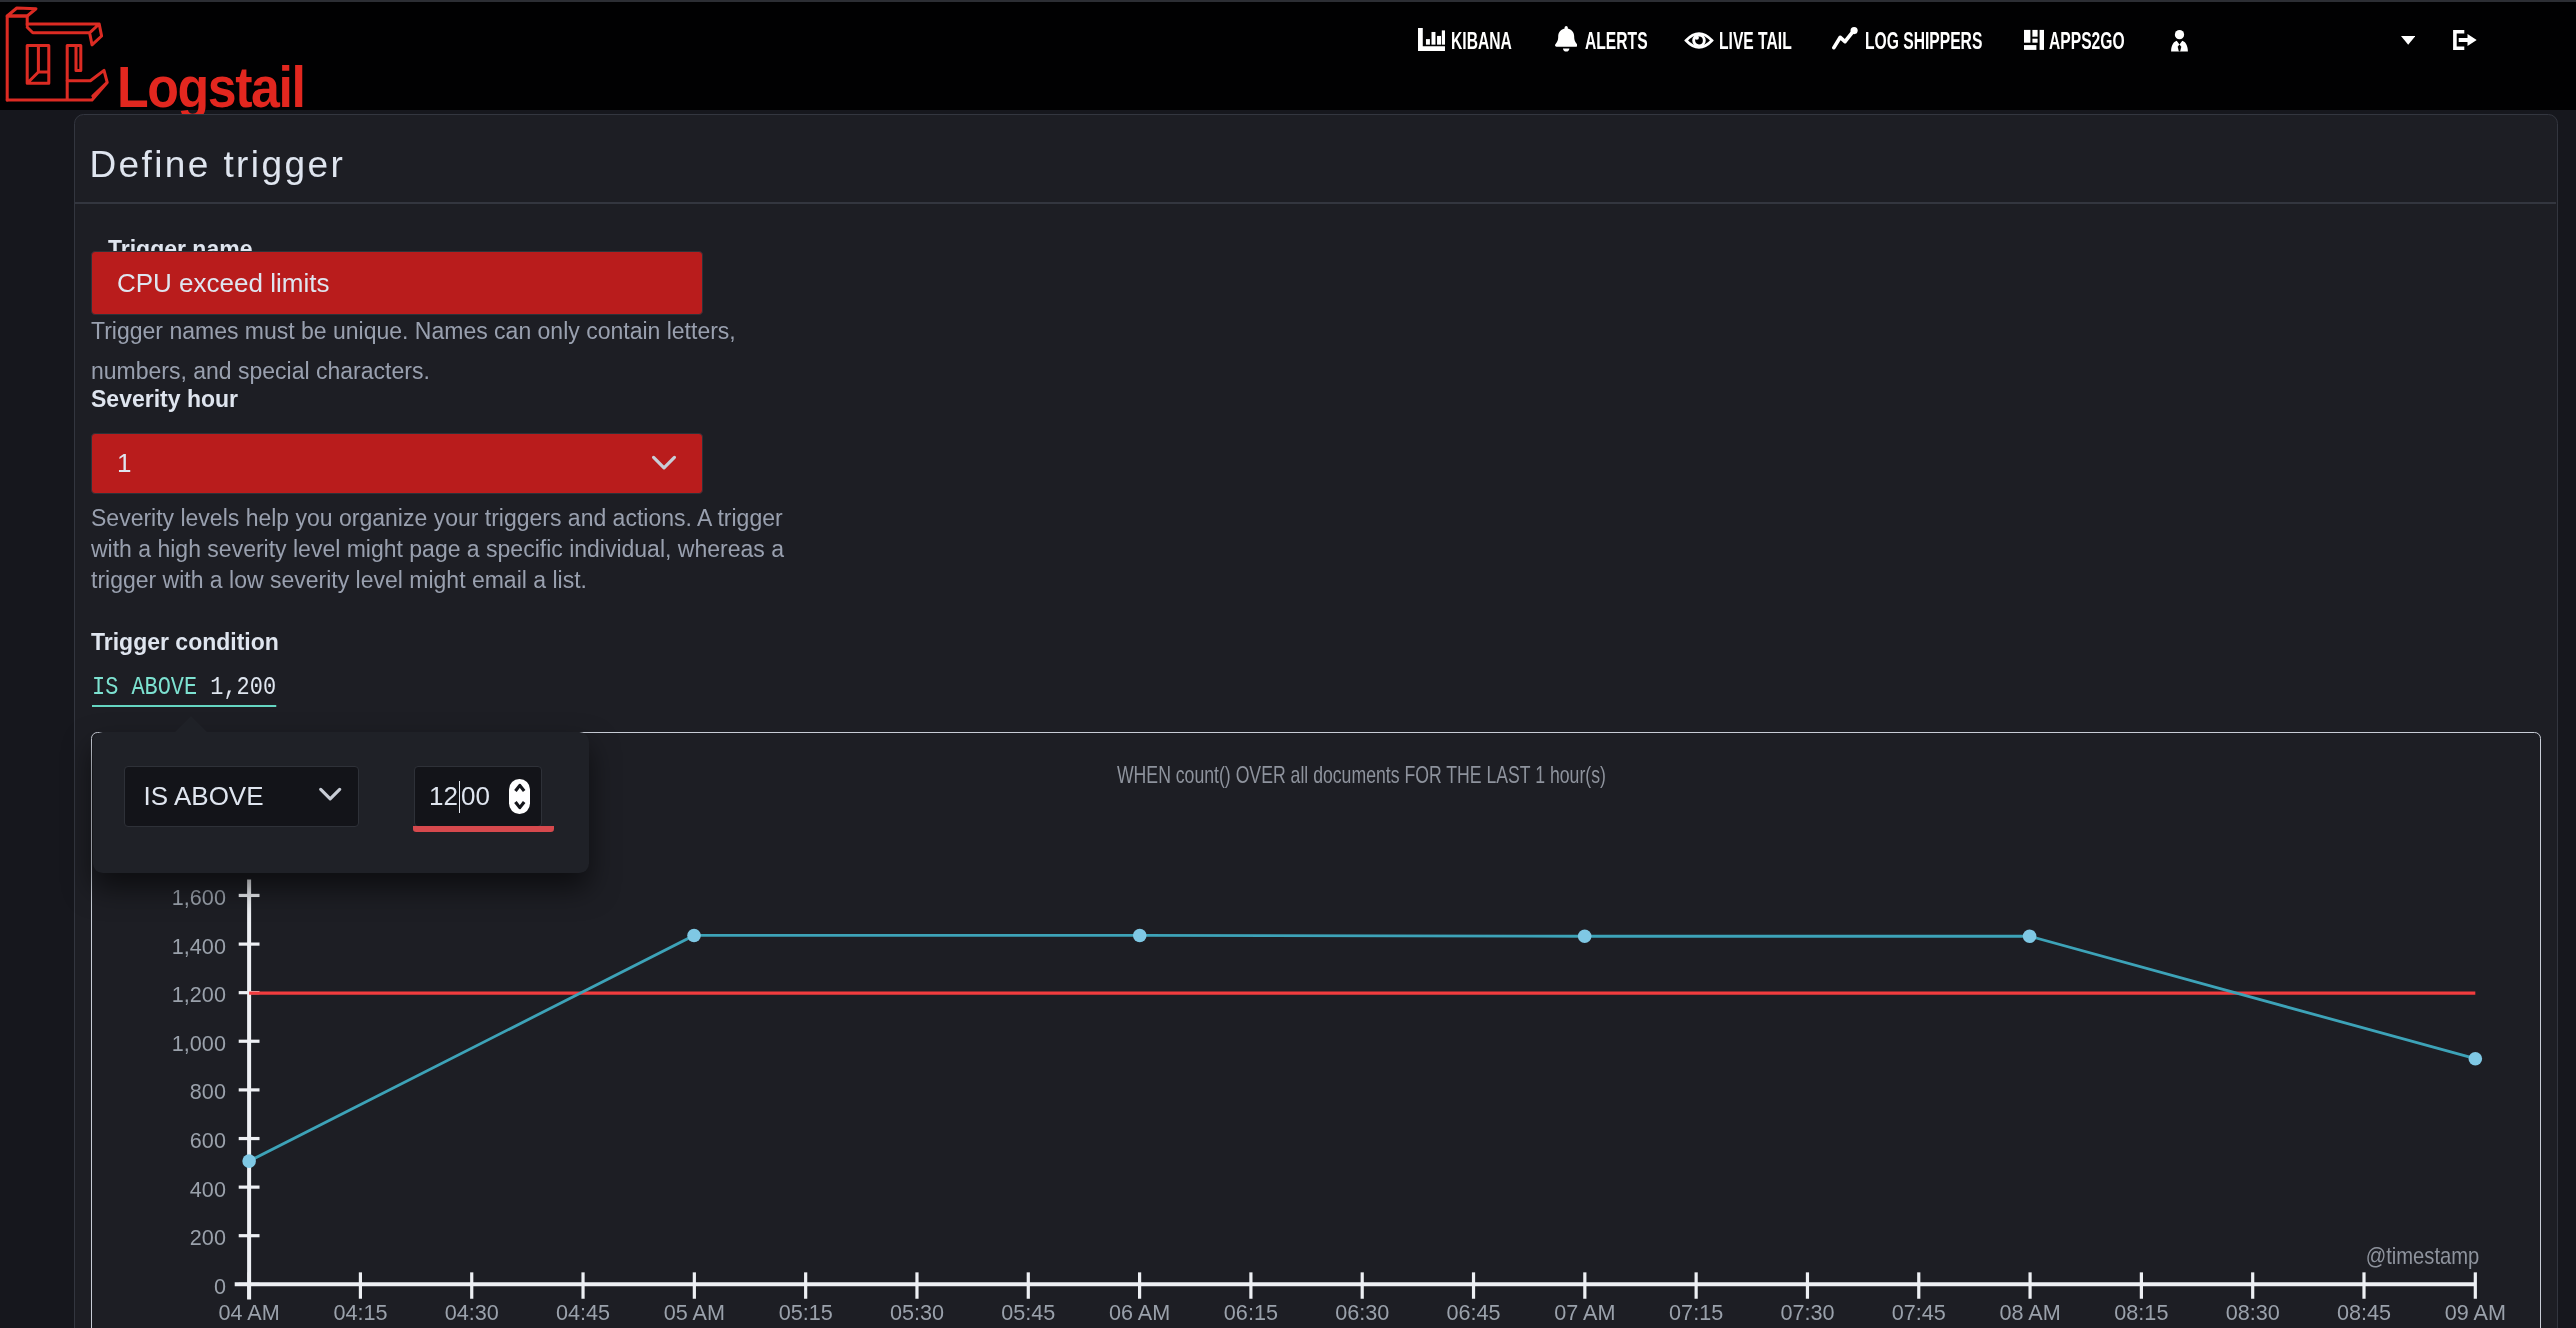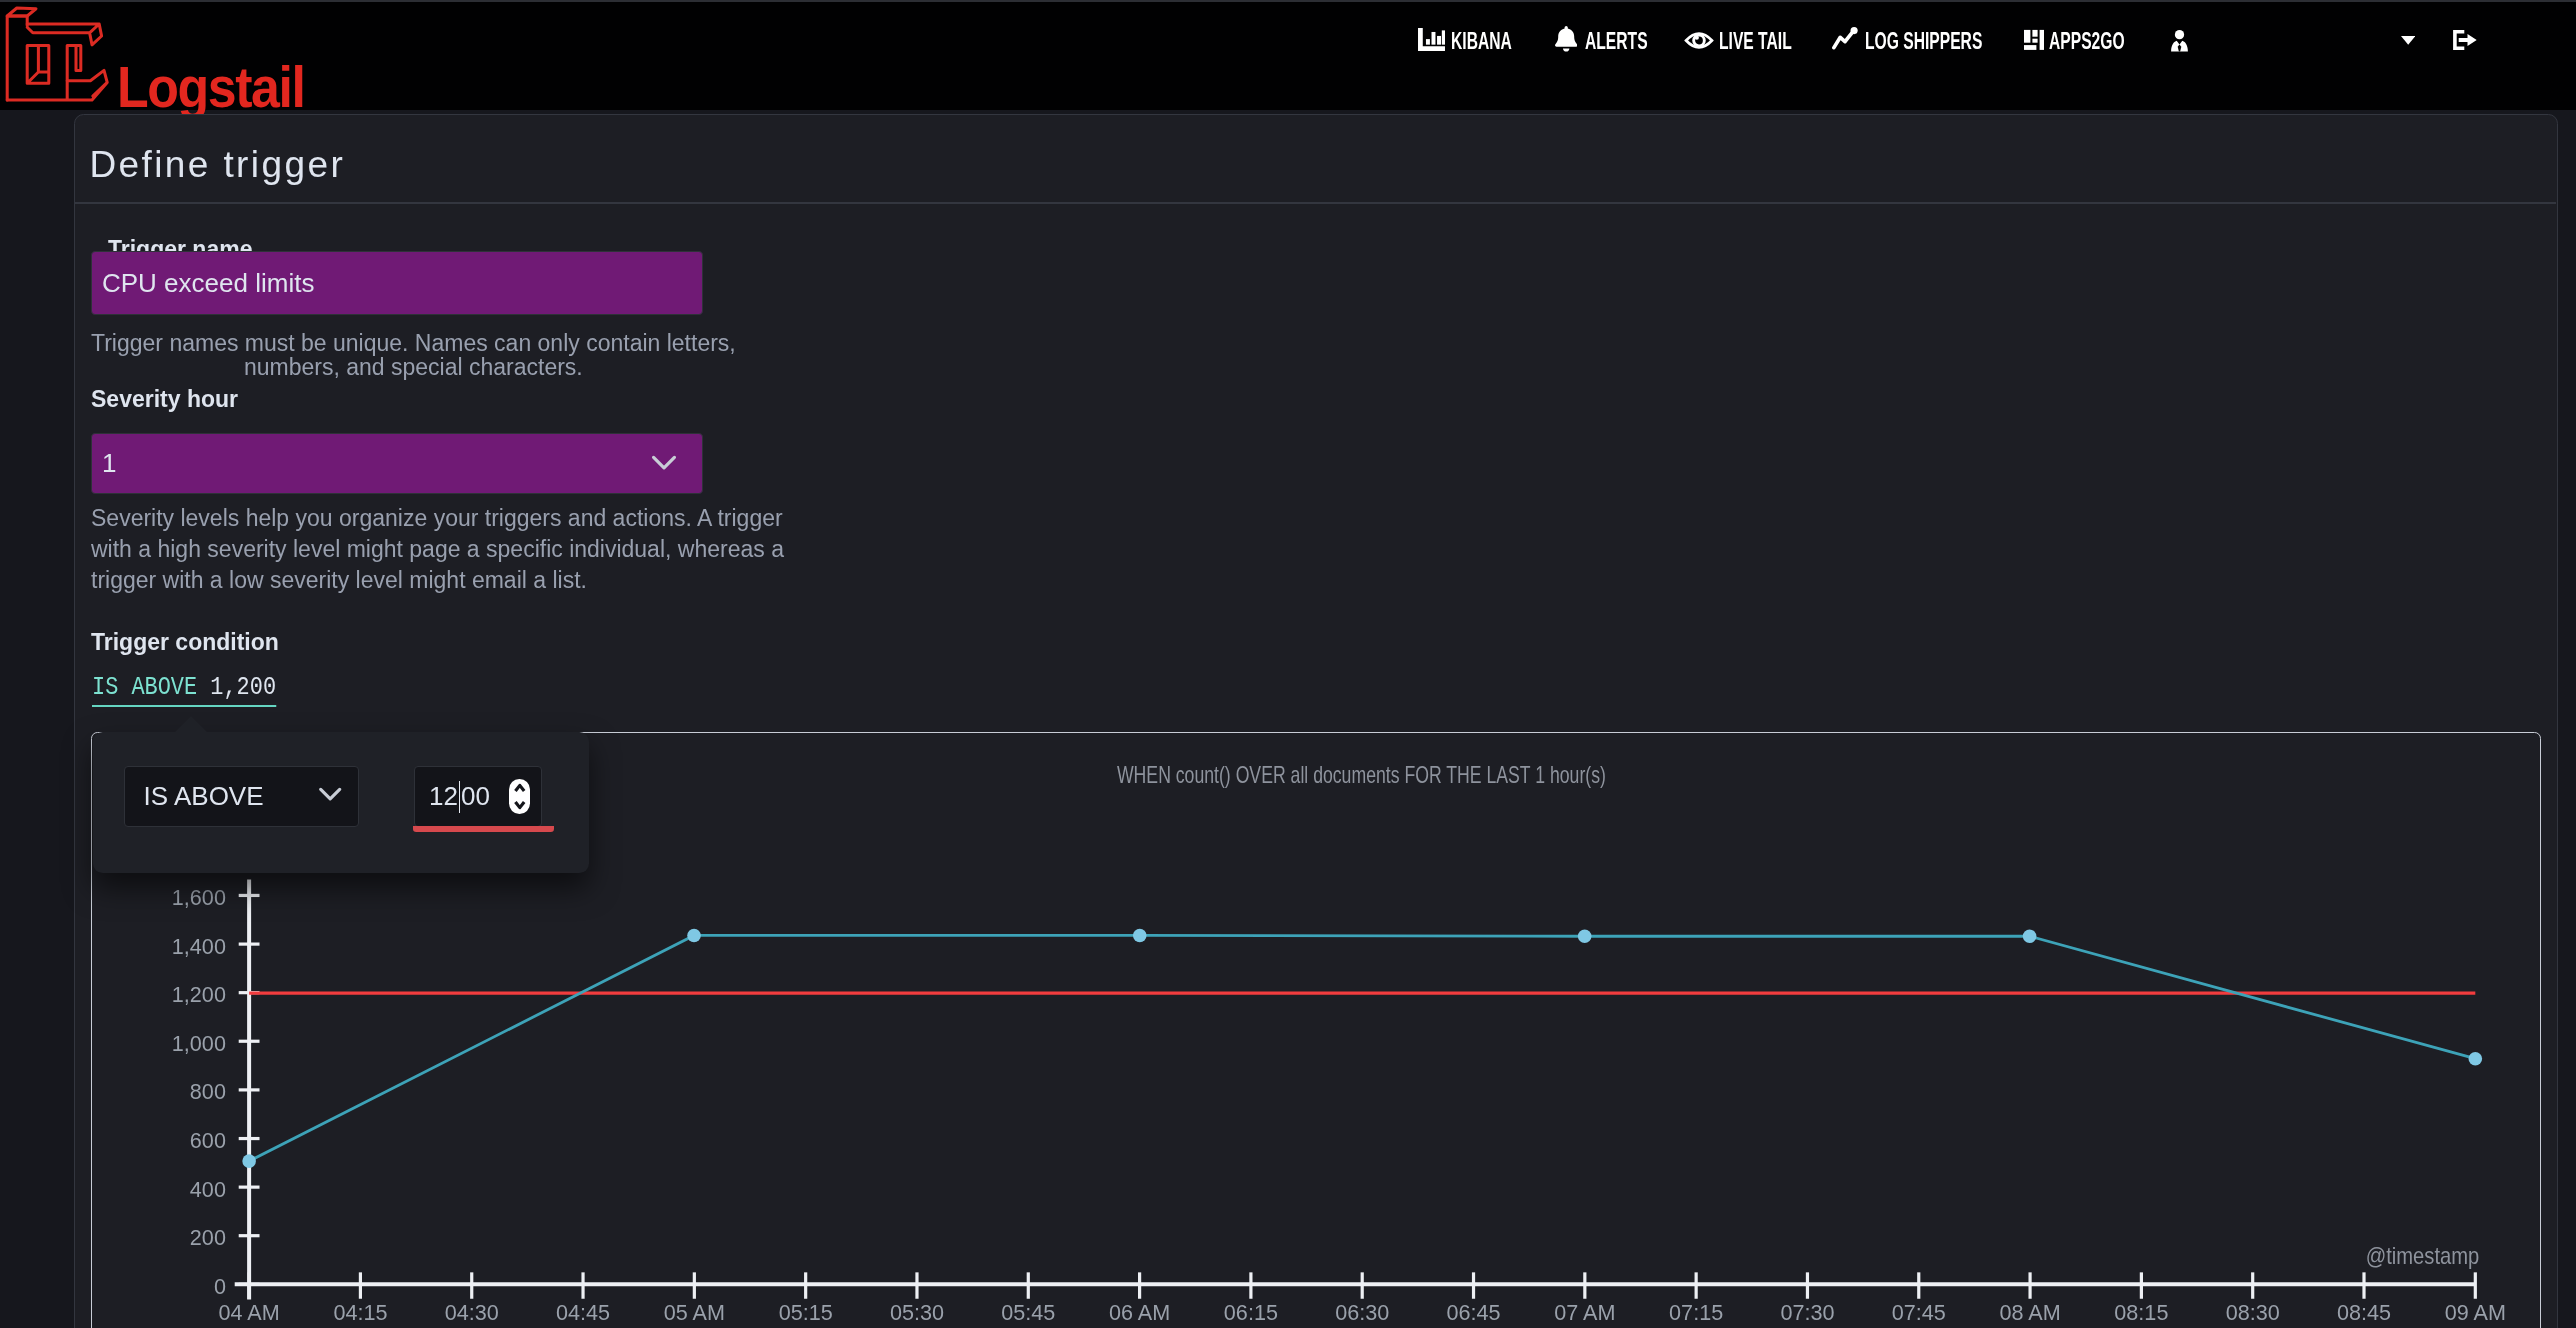--- a/index.html
+++ b/index.html
@@ -13,23 +13,23 @@
     transform:scaleX(0.68); transform-origin:left top; }
   #logotext { left:117px; top:53px; font-size:58px; font-weight:bold; color:#e2271f;
     letter-spacing:-1.6px; transform:scaleX(0.895); transform-origin:left top; }
   
   #panel { position:absolute; left:74px; top:114px; width:2484px; height:1281px;
     background:#1d1e24; border:1.6px solid #33363f; border-radius:9.6px; }
   #title { position:absolute; left:14.4px; top:29px; font-size:37px; color:#dfe5ef; letter-spacing:2.4px;text-align:right; }
   #divider { position:absolute; left:0; top:87px; width:2481px; height:1.6px; background:#33363f; }
   .label { position:absolute; left:16px; font-size:23px; font-weight:bold; color:#dfe5ef; }
   .helper { position:absolute; left:16px; font-size:23px; line-height:30px; color:#99a0af; }
-  .control { position:absolute; left:16px; width:612px; height:64px; background:#701a75;
+  .control { position:absolute; left:16px; width:612px; height:64px; background:#b91c1c;
     border:1.6px solid #2e3138; border-radius:4px; color:#dfe5ef; font-size:26px;
-    display:flex; align-items:center; padding-left:10px; }
+    display:flex; align-items:center; padding-left:25px; }
   
   #expr { position:absolute; left:17px; top:557px; font-family:"Liberation Mono", monospace;
     font-size:26.4px; border-bottom:2.4px solid #65d6c2; padding-bottom:3.2px; display:inline-block;
     transform:scaleX(0.83); transform-origin:left top; }
   #expr .kw { color:#7de2d1; }
   #expr .val { color:#dfe5ef; }
   
   #popover { position:absolute; left:17.6px; top:617px; width:496px; height:141px;
     background:#1f2127; border-radius:9.6px; box-shadow:0 14.4px 29px rgba(0,0,0,0.55); z-index:5; }
   #poparrow { position:absolute; left:82px; top:-16px; width:0; height:0;
@@ -97,21 +97,21 @@
   <svg class="abs" style="left:2453px; top:30px;" width="25" height="20" viewBox="0 0 31 25" fill="#fff">
     <path d="M0,0 h14 v4.5 H4.5 v16 H14 v4.5 H0 Z"></path>
     <path d="M18,5 l11.5,7.5 -11.5,7.5 v-5 h-11 v-5 h11 Z" stroke="#000" stroke-width="3.6" paint-order="stroke"></path>
   </svg>
 </div>
 <div id="panel">
   <div id="title">Define trigger</div>
   <div id="divider"></div>
   <div class="label" style="top:121px;margin-left:17px;">Trigger name</div>
   <div class="control" style="top:136px;">CPU exceed limits</div>
-  <div class="helper" style="top:216px; line-height:24px;text-align:center;">Trigger names must be unique. Names can only contain letters,<br>numbers, and special characters.</div>
+  <div class="helper" style="top:196px; line-height:40px;">Trigger names must be unique. Names can only contain letters,<br>numbers, and special characters.</div>
   <div class="label" style="top:271px;">Severity hour</div>
   <div class="control" style="top:318px; height:61px;">1
     <svg style="position:absolute; right:26px; top:21px;" width="24" height="16" viewBox="0 0 30 20">
         <polyline points="2,3 15,16 28,3" fill="none" stroke="#c8cdd6" stroke-width="4" stroke-linecap="round" stroke-linejoin="round"></polyline>
       </svg>
   </div>
   <div class="helper" style="top:388px; line-height:31px;">Severity levels help you organize your triggers and actions. A trigger<br>with a high severity level might page a specific individual, whereas a<br>trigger with a low severity level might email a list.</div>
   <div class="label" style="top:514px;">Trigger condition</div>
   <div id="expr"><span class="kw">IS ABOVE </span><span class="val">1,200</span></div>
   <div id="chartbox"><svg id="chartsvg" width="2446" height="741" viewBox="0 0 3056 926" font-family="Liberation Sans, sans-serif">

